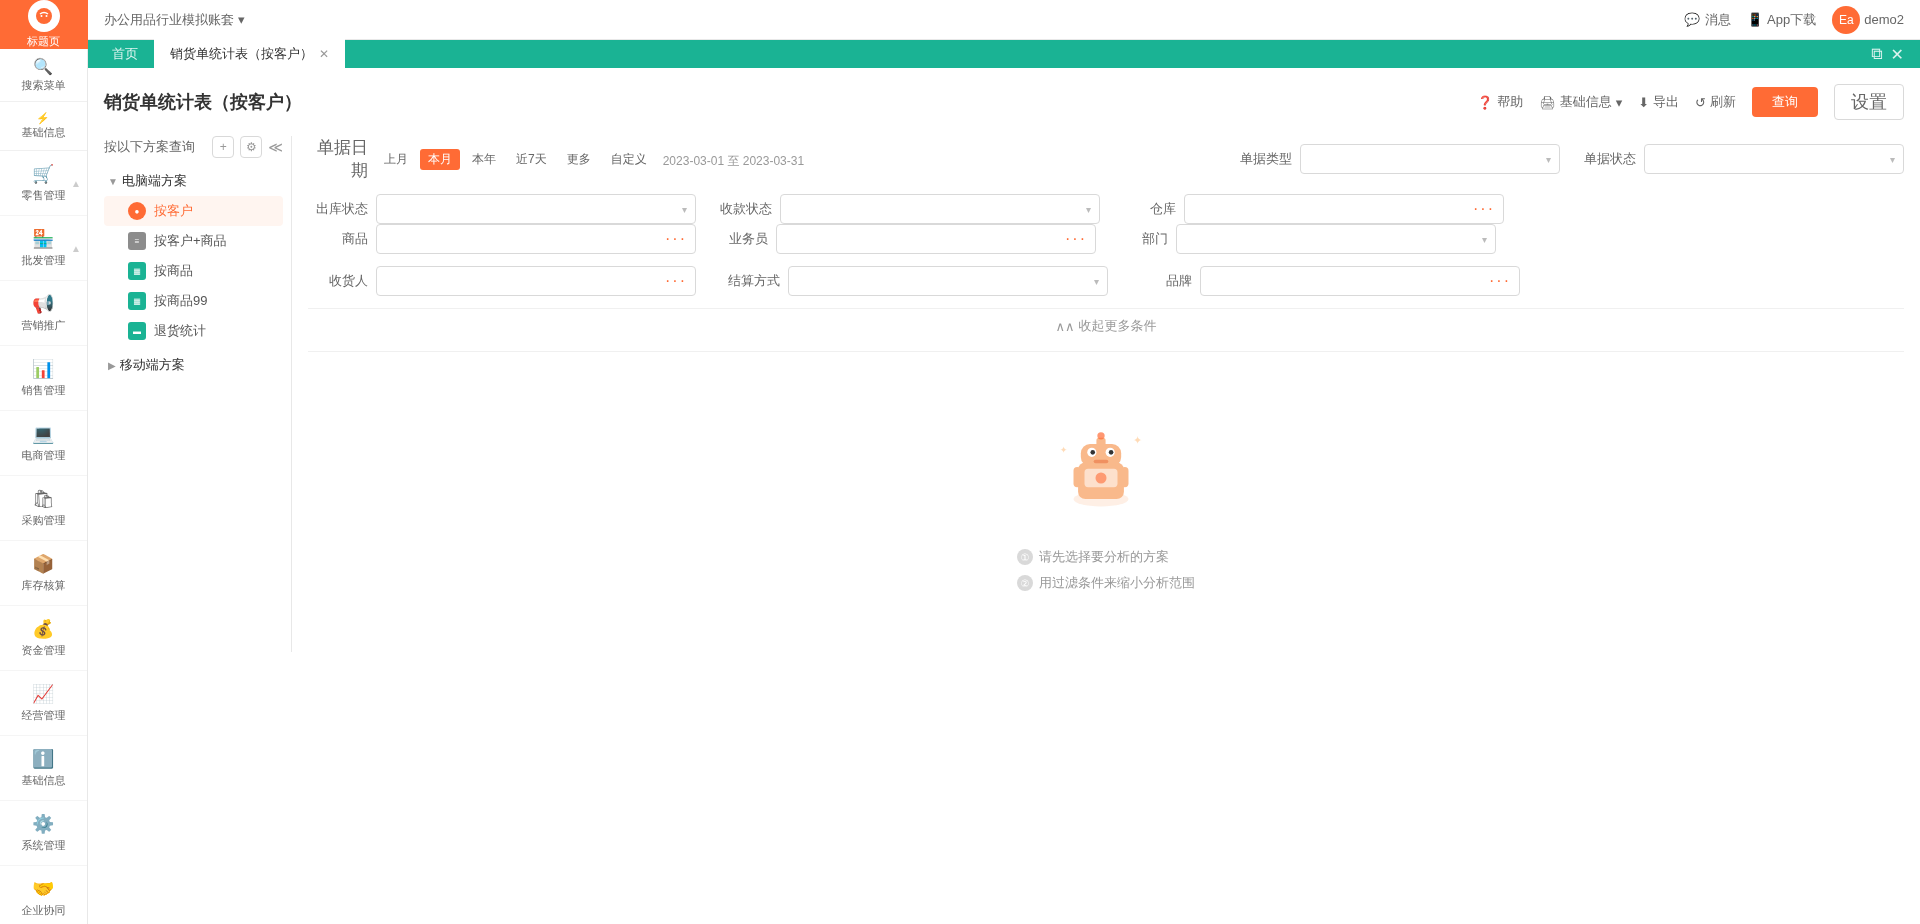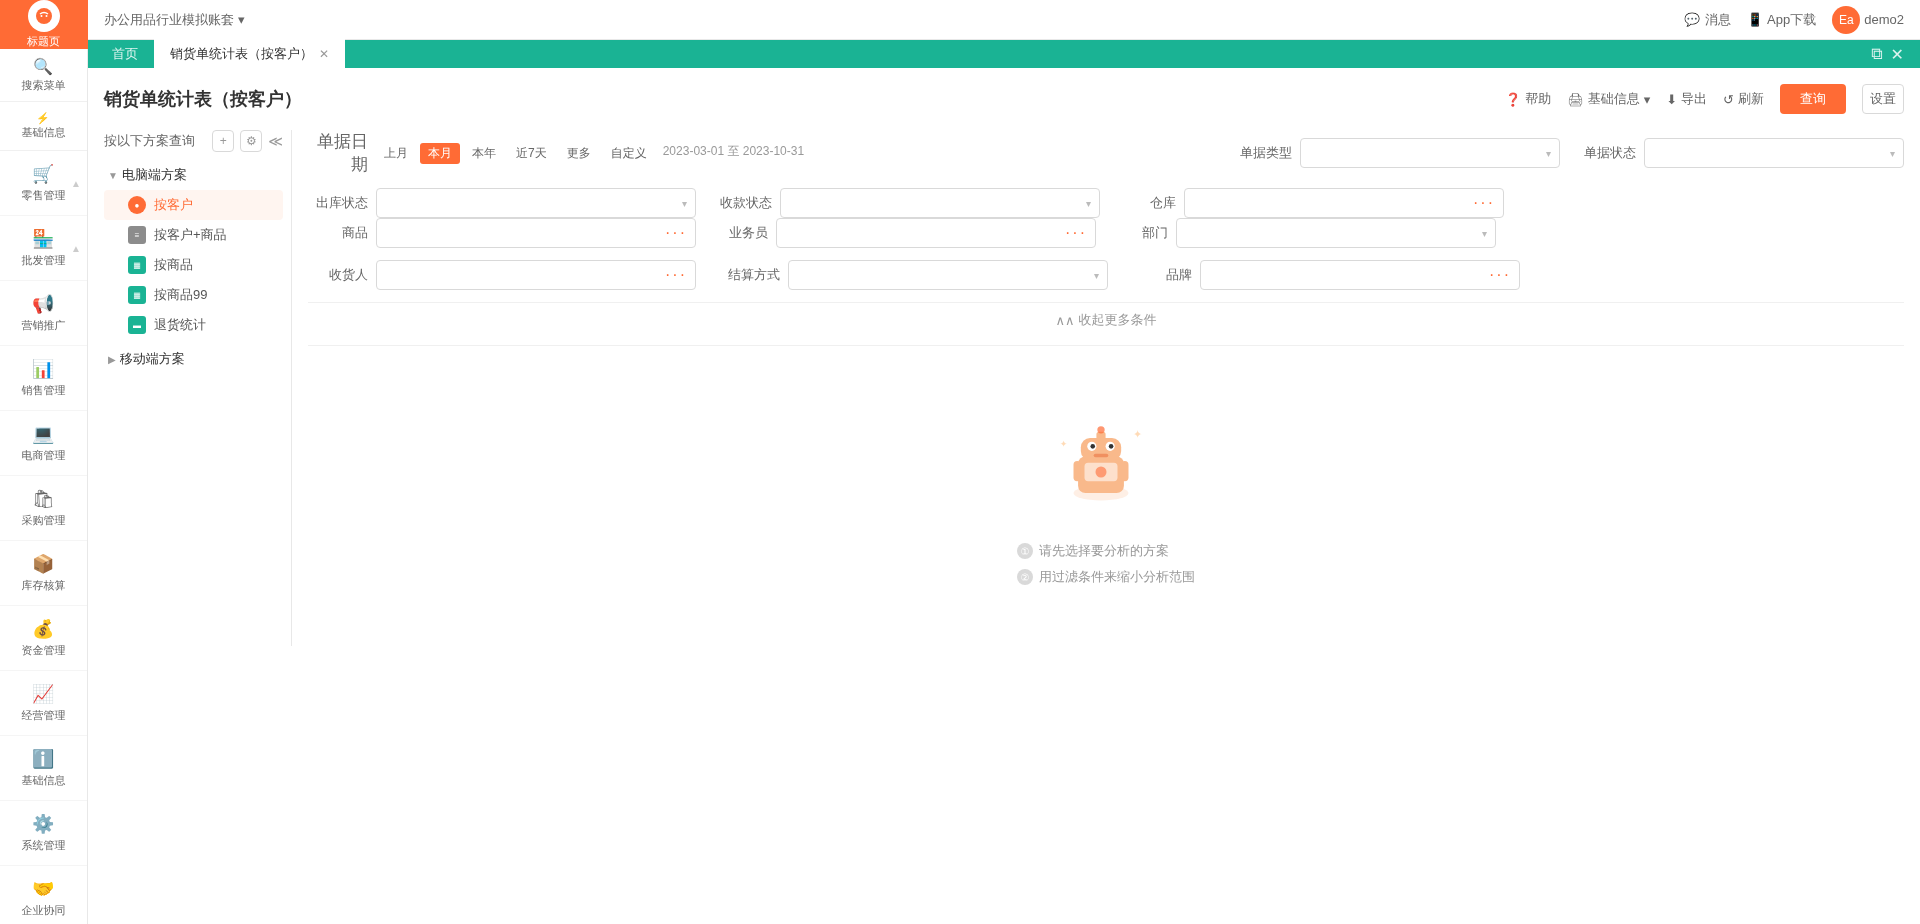--- a/index.html
+++ b/index.html
@@ -43,21 +43,21 @@
     
     .page-content { flex: 1; background: #f0f2f5; overflow: auto; }
     .content-wrapper { background: #fff; margin: 0; padding: 16px; min-height: 100%; }
     
     
     .page-header { display: flex; align-items: center; justify-content: space-between; margin-bottom: 16px; }
     .page-title { font-size: 18px; font-weight: bold; color: #333; }
     .page-actions { display: flex; align-items: center; gap: 16px; }
     .action-btn { display: flex; align-items: center; gap: 4px; color: #666; font-size: 13px; cursor: pointer; }
     .btn-primary { background: #ff6b35; color: #fff; border: none; padding: 6px 20px; border-radius: 4px; cursor: pointer; font-size: 13px; }
-    .btn-secondary { background: #fff; color: #666; border: 1px solid #d9d9d9; padding: 5px 7px; border-radius: 4px; cursor: pointer; font-size: 13px; }
+    .btn-secondary { background: #fff; color: #666; border: 1px solid #d9d9d9; padding: 5px 16px; border-radius: 4px; cursor: pointer; font-size: 18px; }
     
     
     .content-body { display: flex; gap: 0; }
     
     
     .scheme-panel { width: 188px; border-right: 1px solid #e8e8e8; padding-right: 8px; flex-shrink: 0; }
     .scheme-header { display: flex; align-items: center; justify-content: space-between; margin-bottom: 8px; }
     .scheme-title { font-size: 13px; color: #666; }
     .scheme-tools { display: flex; align-items: center; gap: 6px; }
     .scheme-tool-btn { width: 22px; height: 22px; border: 1px solid #d9d9d9; border-radius: 4px; display: flex; align-items: center; justify-content: center; cursor: pointer; color: #999; font-size: 12px; background: #fff; }
@@ -77,21 +77,21 @@
     .filter-row { display: flex; align-items: center; gap: 8px; }
     .filter-label { width: 60px; color: #666; font-size: 13px; flex-shrink: 0; text-align: right; }
     .filter-input { flex: 1; height: 30px; border: 1px solid #d9d9d9; border-radius: 4px; padding: 0 8px; font-size: 13px; color: #333; background: #fff; display: flex; align-items: center; justify-content: space-between; cursor: pointer; position: relative; }
     .filter-input .placeholder { color: #bbb; }
     .filter-input .dropdown-arrow { color: #bbb; font-size: 10px; }
     .filter-input .dots { color: #ff6b35; font-size: 16px; letter-spacing: 2px; }
     
     
     .date-filter-row { display: flex; align-items: center; gap: 8px; margin-bottom: 12px; }
     .date-label { width: 60px; color: #666; font-size: 17px; flex-shrink: 0; text-align: right; }
-    .date-tabs { display: flex; align-items: flex-start; gap: 4px; }
+    .date-tabs { display: flex; align-items: flex-end; gap: 4px; }
     .date-tab { padding: 2px 8px; border-radius: 3px; cursor: pointer; font-size: 12px; color: #666; }
     .date-tab.active { background: #ff6b35; color: #fff; }
     .date-range { color: #999; font-size: 12px; margin-left: 4px; }
     
     
     .collapse-row { display: flex; align-items: center; justify-content: center; padding: 8px 0; color: #999; font-size: 13px; cursor: pointer; border-top: 1px solid #f0f0f0; margin-top: 4px; }
     
     
     .empty-state { display: flex; flex-direction: column; align-items: center; justify-content: center; padding: 60px 0; }
     .empty-icon { width: 120px; height: 120px; margin-bottom: 16px; position: relative; }
@@ -330,21 +330,21 @@
 
               <div class="date-filter-row">
                 <span class="date-label">单据日期</span>
                 <div class="date-tabs">
                   <span class="date-tab">上月</span>
                   <span class="date-tab active">本月</span>
                   <span class="date-tab">本年</span>
                   <span class="date-tab">近7天</span>
                   <span class="date-tab">更多</span>
                   <span class="date-tab">自定义</span>
-                  <span class="date-range">2023-03-01 至 2023-10-31</span>
+                  <span class="date-range">2023-03-01 至 2023-03-31</span>
                 </div>
 
                 <div style="margin-left:auto; display:flex; gap:16px; align-items:center;">
                   <div class="filter-row">
                     <span class="filter-label">单据类型</span>
                     <div class="filter-input" style="width:260px;">
                       <span class="placeholder"></span>
                       <span class="dropdown-arrow">▾</span>
                     </div>
                   </div>

